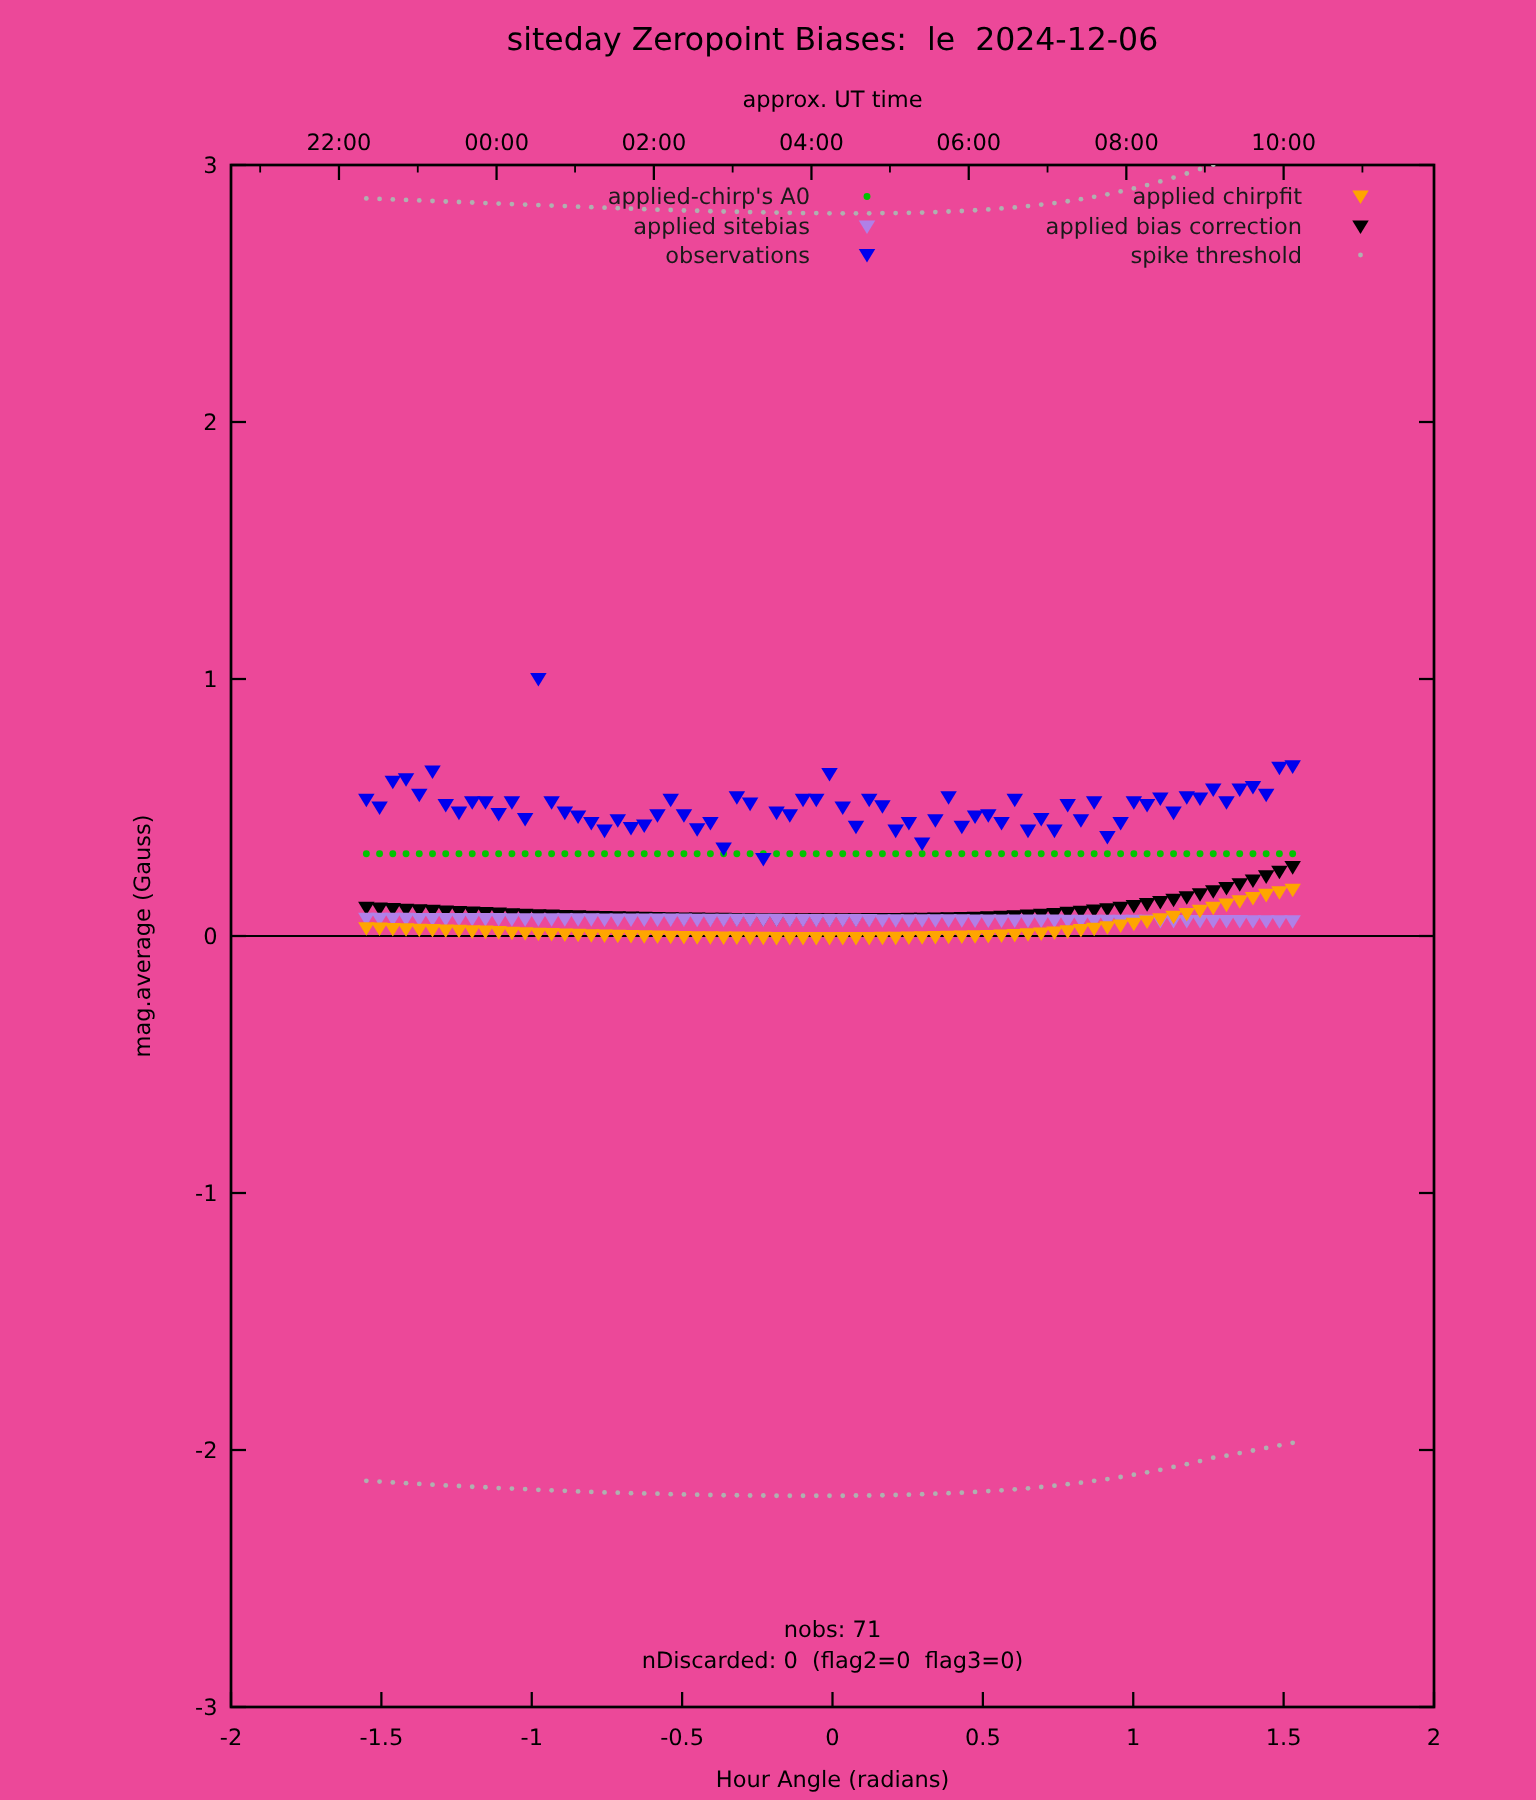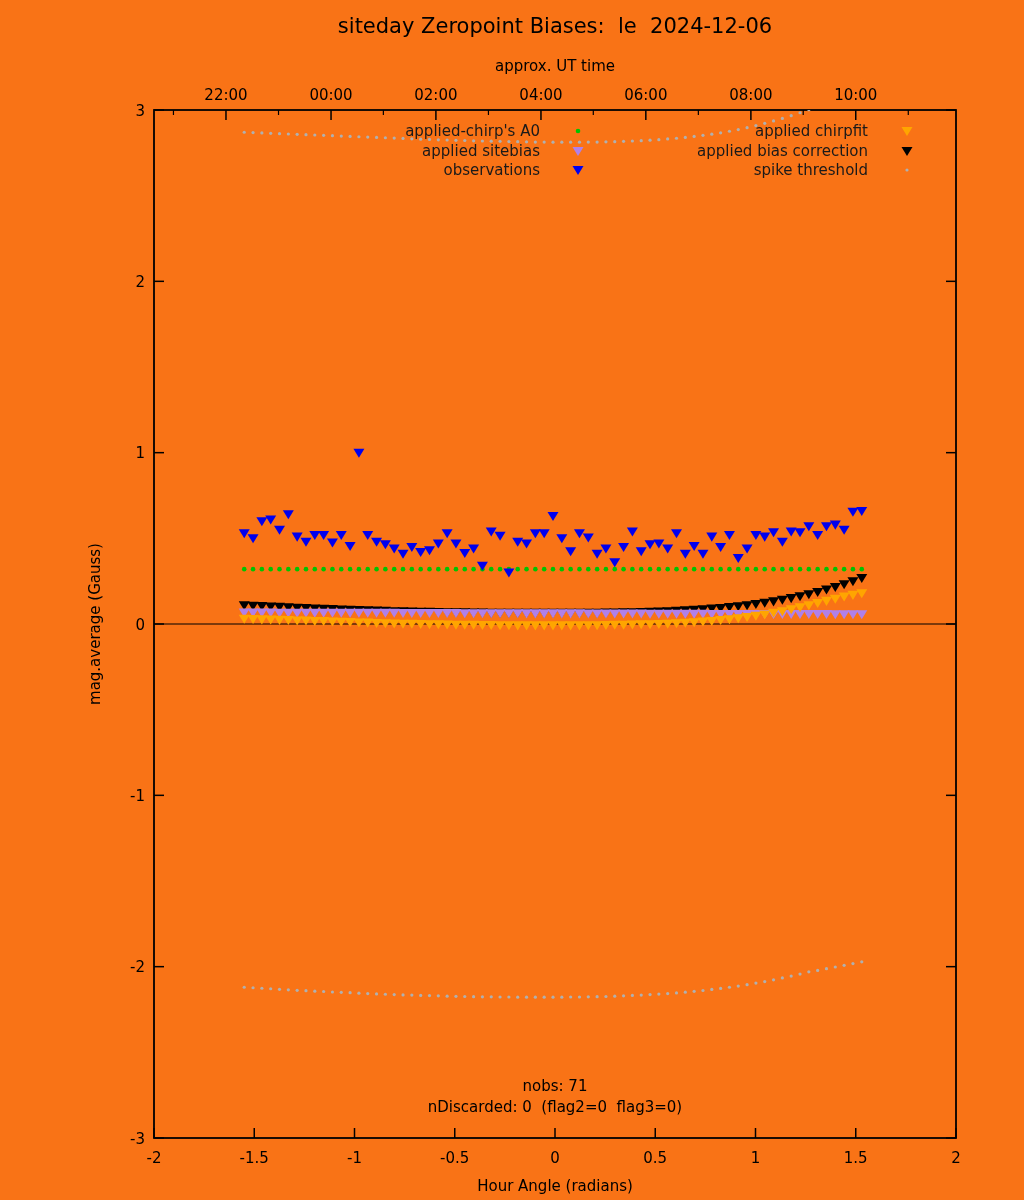--- a/index.html
+++ b/index.html
@@ -1,16 +1,16 @@
 <!DOCTYPE html>
 <html><head>
 <meta charset="utf-8">
 <style>
   html,body{margin:0;padding:0;background:#ffffff;}
-  .chart-wrap{width:1024px;height:1200px;position:relative;background:#f97316;}
+  .chart-wrap{width:1024px;height:1200px;position:relative;background:#ec4899;}
   svg text{font-family:"DejaVu Sans","Liberation Sans",sans-serif;fill:#000000;}
   .t-title{font-size:21px;}
   .t-lab{font-size:15px;}
   .t-tick{font-size:15px;}
   .t-leg{font-size:15px;fill:#1a1a1a;}
 </style>
 </head>
 <body>
 
 <div class="chart-wrap">

